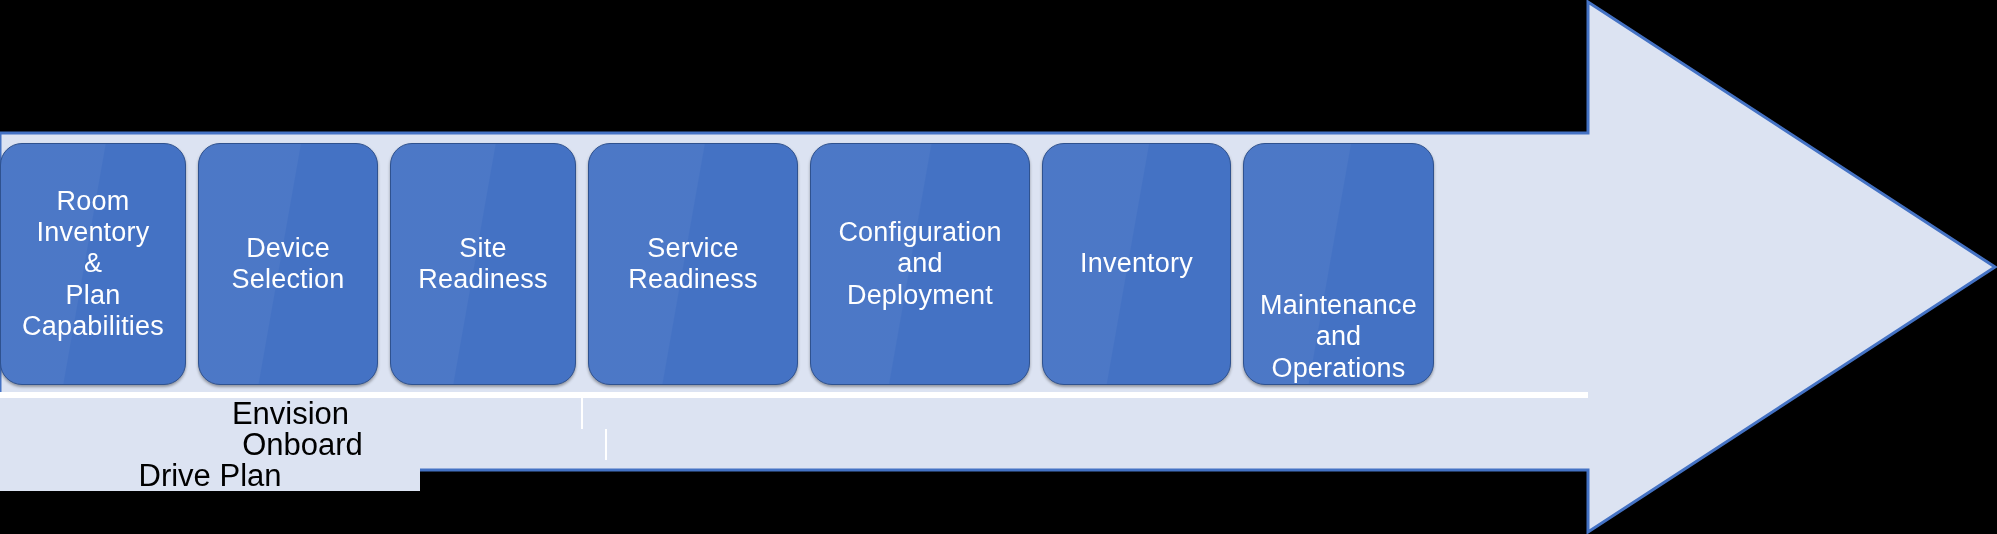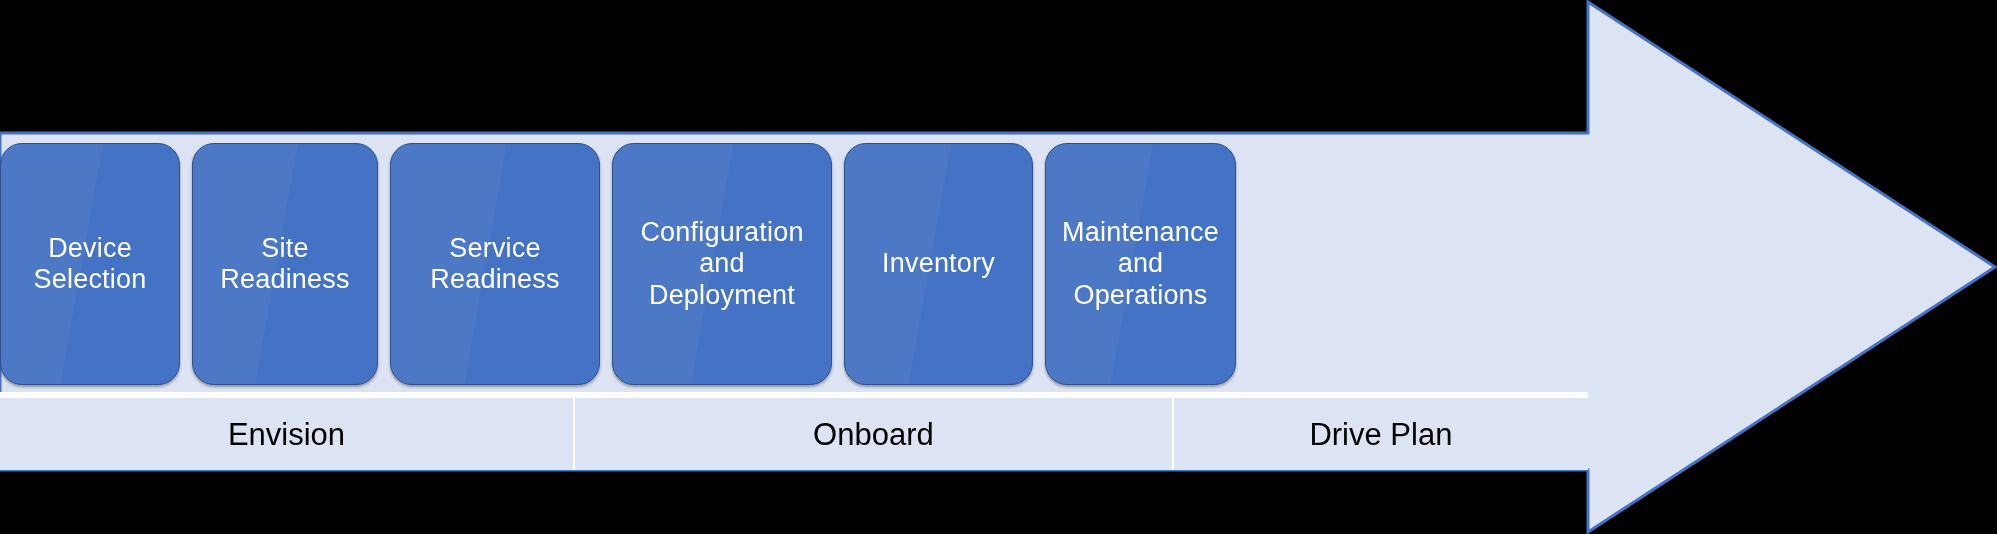--- a/index.html
+++ b/index.html
@@ -50,40 +50,41 @@
     display: flex;
     align-items: center;
     justify-content: center;
     box-sizing: border-box;
     background-image: linear-gradient(100deg,
         rgba(255,255,255,0.045) 0%,
         rgba(255,255,255,0.045) 46%,
         rgba(255,255,255,0.00) 46.5%,
         rgba(255,255,255,0.00) 100%);
   }
-  .process-box:last-child { margin-right: 16px; }
+  .process-box:last-child { margin-right: 16px; align-items: flex-end; }
 
   .process-label {
     color: #FFFFFF;
     font-size: 27px;
     line-height: 1.16;
     text-align: center;
     white-space: pre-line;
     letter-spacing: 0.2px;
     padding: 0 6px;
   }
 
   
   #phase-band {
     position: absolute;
     left: 0;
     top: 398px;
     width: 1588px;
     height: 72px;
     display: flex;
+    flex-direction: column;
   }
   .phase-cell {
     position: relative;
     height: 100%;
     background: #DCE3F2;
     display: flex;
     align-items: center;
     justify-content: center;
     box-sizing: border-box;
     border-right: 2px solid #FFFFFF;
@@ -110,20 +111,27 @@
 <body>
 
 <div id="stage">
 
   <svg id="arrow-layer" viewBox="0 0 1997 534" preserveAspectRatio="none">
     <polygon points="0,133 1588,133 1588,2 1995,267 1588,532 1588,470 0,470" fill="#DCE3F2" stroke="#4472C4" stroke-width="3"></polygon>
   </svg>
 
   <div id="process-row">
 
+    <div class="process-box" style="width:186px">
+      <span class="process-label">Room
+Inventory
+&amp;
+Plan
+Capabilities</span>
+    </div>
 
     <div class="process-box" style="width:180px">
       <span class="process-label">Device
 Selection</span>
     </div>
 
 
     <div class="process-box" style="width:186px">
       <span class="process-label">Site
 Readiness</span>

